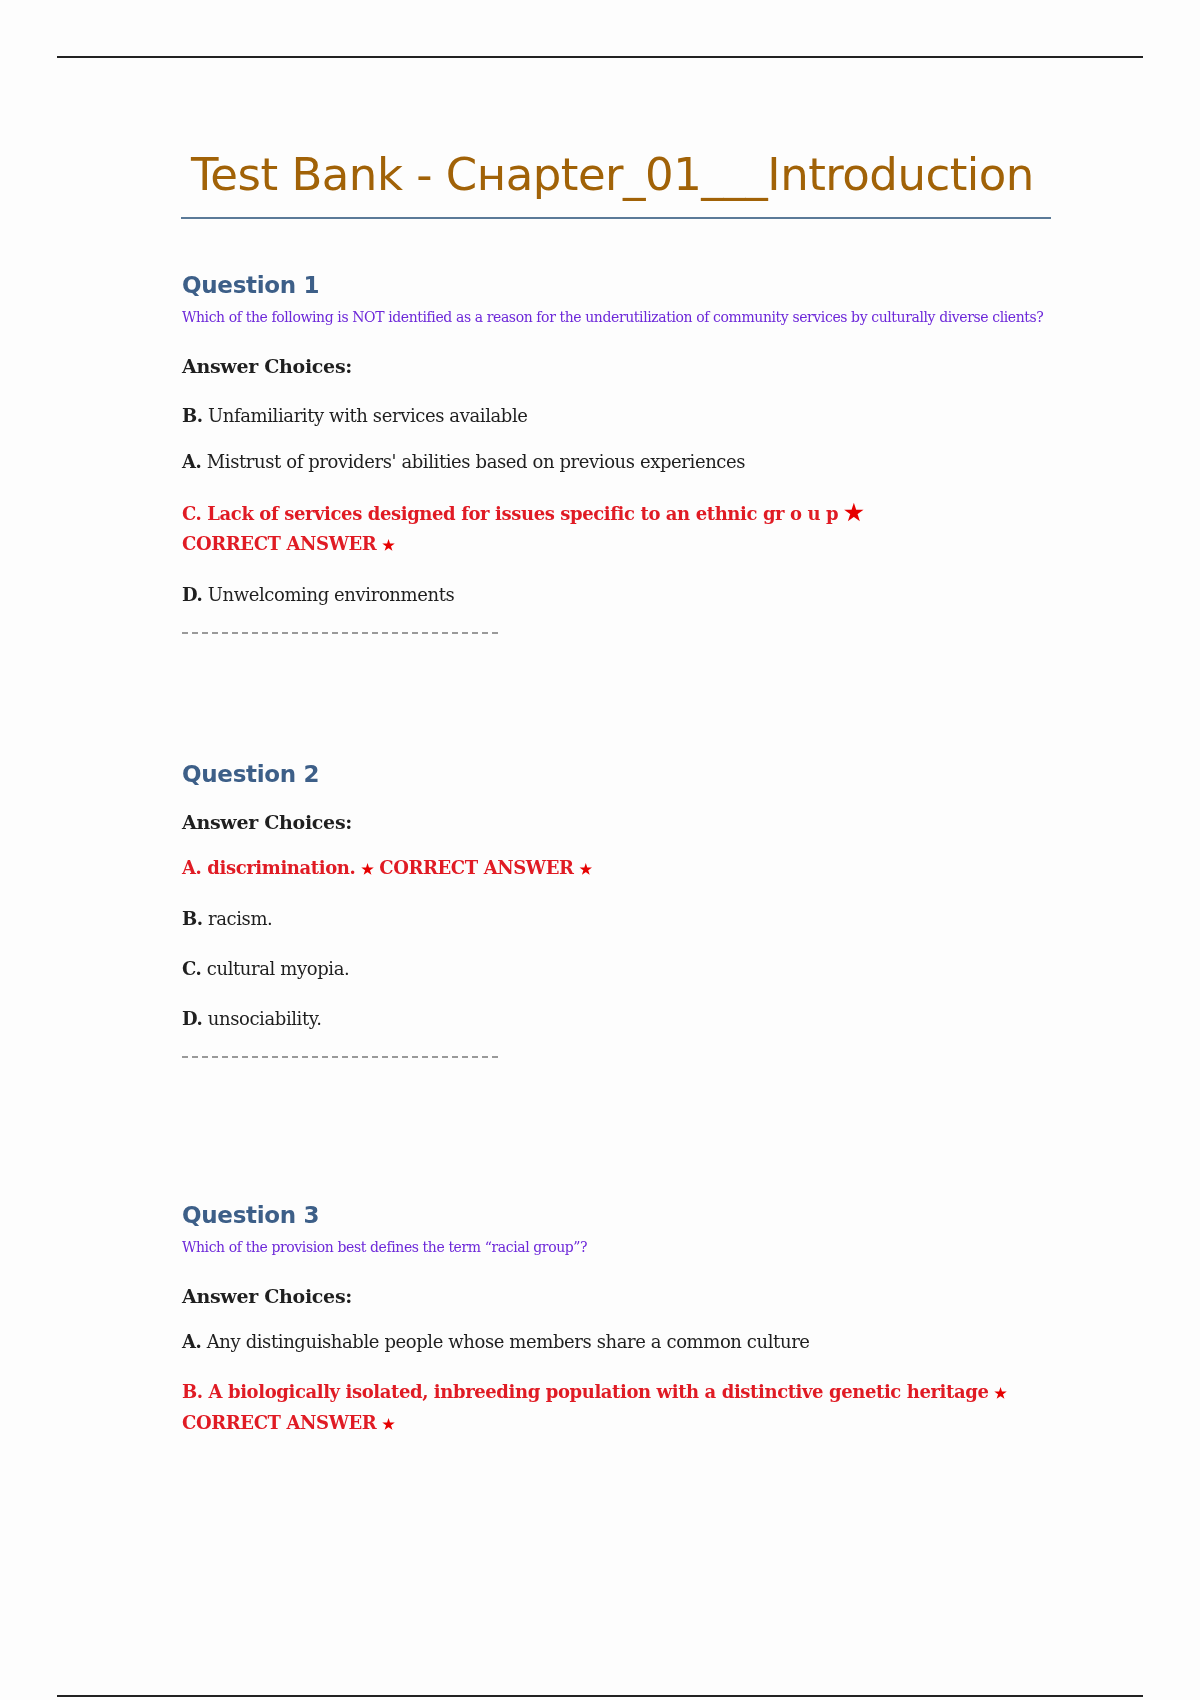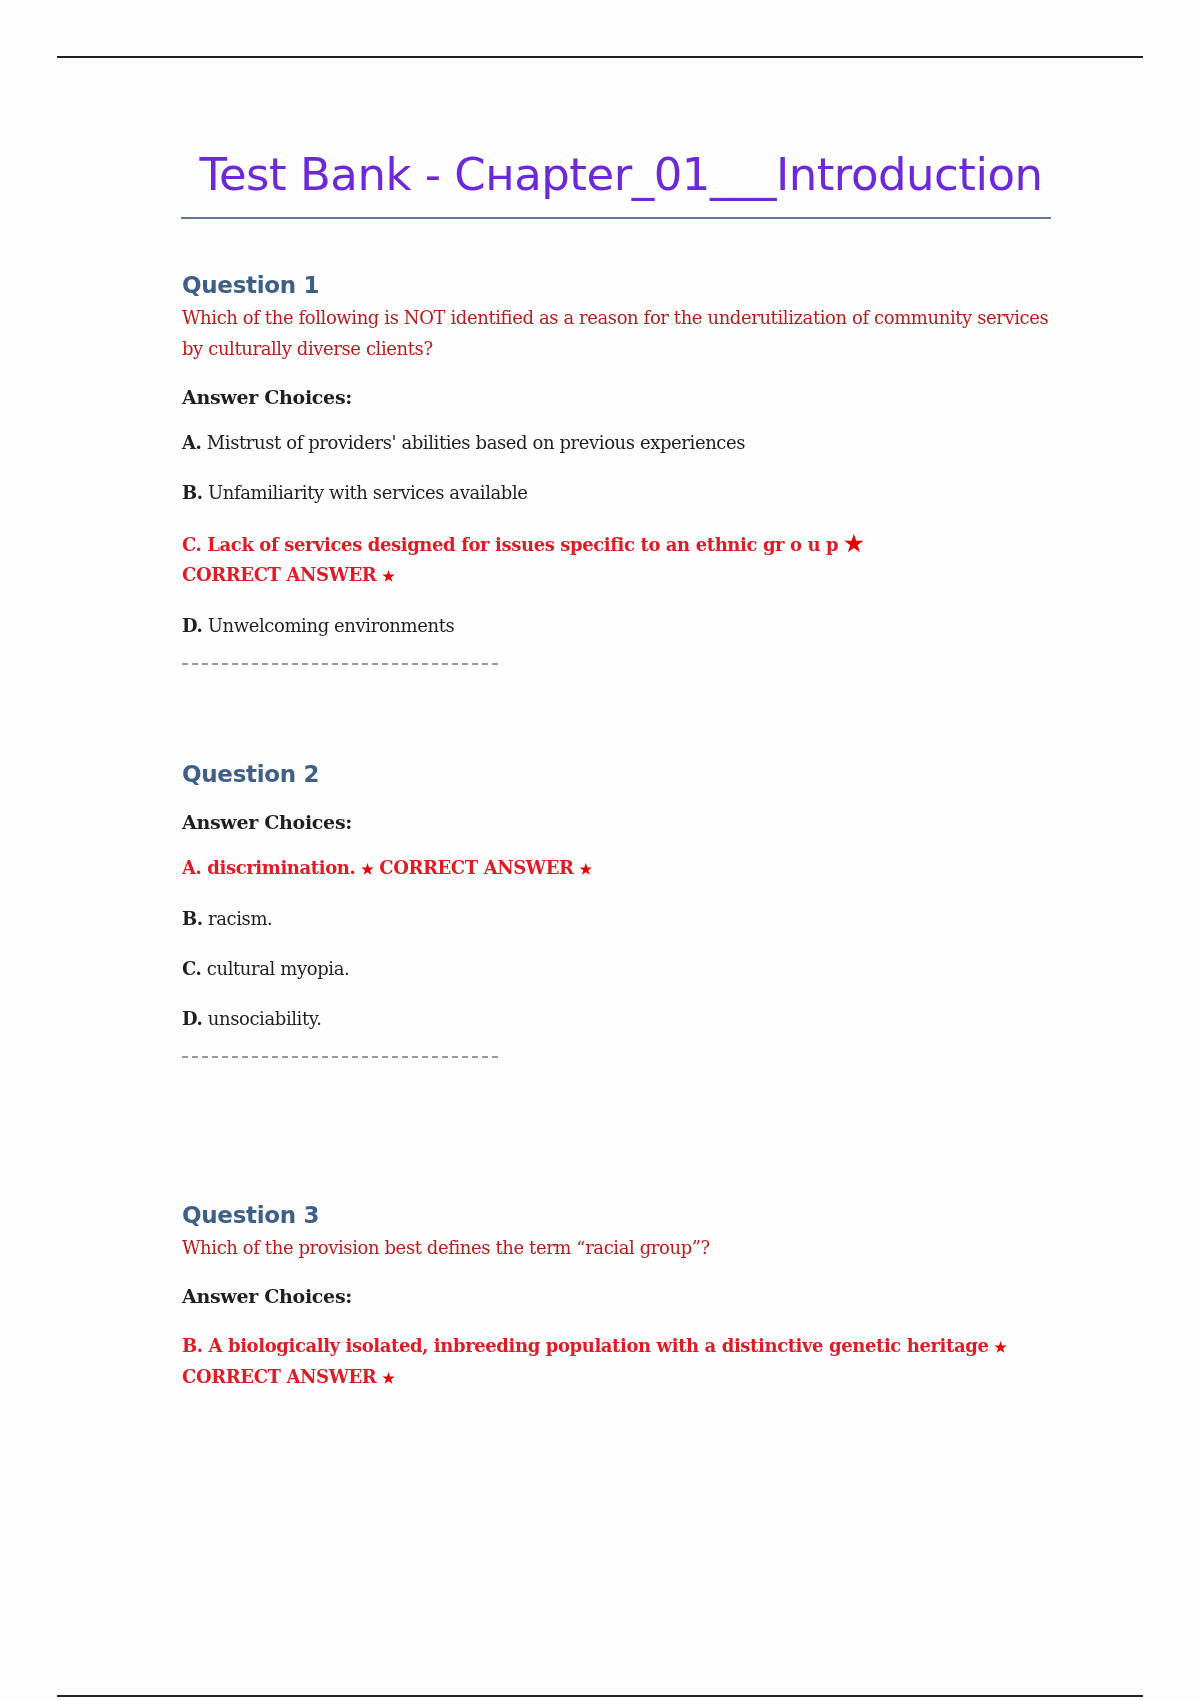--- a/index.html
+++ b/index.html
@@ -34,26 +34,25 @@
     .title-wrap {
       position: absolute;
       left: -1px;
       top: 145px;
       width: 870px;
     }
     .doc-title {
       font-family: "DejaVu Sans", "Liberation Sans", sans-serif;
       font-size: 45px;
       font-weight: normal;
-      color: #6d28d9;
+      color: #a16207;
       letter-spacing: -0.5px;
       margin: 0 0 0 10px;
       line-height: 60px;
       white-space: nowrap;
-      text-align: center;
     }
     .title-rule {
       margin-top: 12px;
       height: 2px;
       background: #5b7a98;
       width: 870px;
     }
 
     .question {
       position: absolute;
@@ -63,24 +62,24 @@
     .q-heading {
       font-family: "DejaVu Sans", "Liberation Sans", sans-serif;
       font-size: 23px;
       font-weight: bold;
       color: #3d5f88;
       margin: 0;
       line-height: 30px;
       letter-spacing: -0.3px;
     }
     .q-text {
-      font-size: 18px;
+      font-size: 14px;
       line-height: 31px;
       margin: 2px 0 0 0;
-      color: #b91c1c;
+      color: #6d28d9;
       letter-spacing: -0.4px;
     }
     .choices-label {
       font-size: 19px;
       font-weight: bold;
       margin: 18px 0 0 0;
       line-height: 30px;
       letter-spacing: -0.3px;
     }
     .choice {
@@ -113,25 +112,25 @@
 
   <div class="title-wrap">
     <h1 class="doc-title">Test Bank - Cнapter_01___Introduction</h1>
     <div class="title-rule"></div>
   </div>
 
   <div class="question" style="top:270px;">
     <h2 class="q-heading">Question 1</h2>
     <p class="q-text">Which of the following is NOT identified as a reason for the underutilization of community services by culturally diverse clients?</p>
     <p class="choices-label">Answer Choices:</p>
+    <p class="choice">
+      <span class="letter">B.</span><span> Unfamiliarity with services available</span>
+    </p>
     <p class="choice" style="margin-top:16px;">
       <span class="letter">A.</span><span> Mistrust of providers' abilities based on previous experiences</span>
-    </p>
-    <p class="choice">
-      <span class="letter">B.</span><span> Unfamiliarity with services available</span>
     </p>
     <p class="choice correct">
       <span class="letter">C.</span><span> Lack of services designed for issues specific to an ethnic gr o u p</span>
       <span class="star big">★</span><br>
       <span>CORRECT ANSWER</span>
       <span class="star">★</span>
     </p>
     <p class="choice">
       <span class="letter">D.</span><span> Unwelcoming environments</span>
     </p>
@@ -156,20 +155,23 @@
     <p class="choice">
       <span class="letter">D.</span><span> unsociability.</span>
     </p>
     <div class="separator"></div>
   </div>
 
   <div class="question" style="top:1200px;">
     <h2 class="q-heading">Question 3</h2>
     <p class="q-text">Which of the provision best defines the term “racial group”?</p>
     <p class="choices-label">Answer Choices:</p>
+    <p class="choice" style="margin-top:16px;">
+      <span class="letter">A.</span><span> Any distinguishable people whose members share a common culture</span>
+    </p>
     <p class="choice correct">
       <span class="letter">B.</span><span> A biologically isolated, inbreeding population with a distinctive genetic heritage</span>
       <span class="star">★</span><br>
       <span>CORRECT ANSWER</span>
       <span class="star">★</span>
     </p>
   </div>
 
 </div>
 

